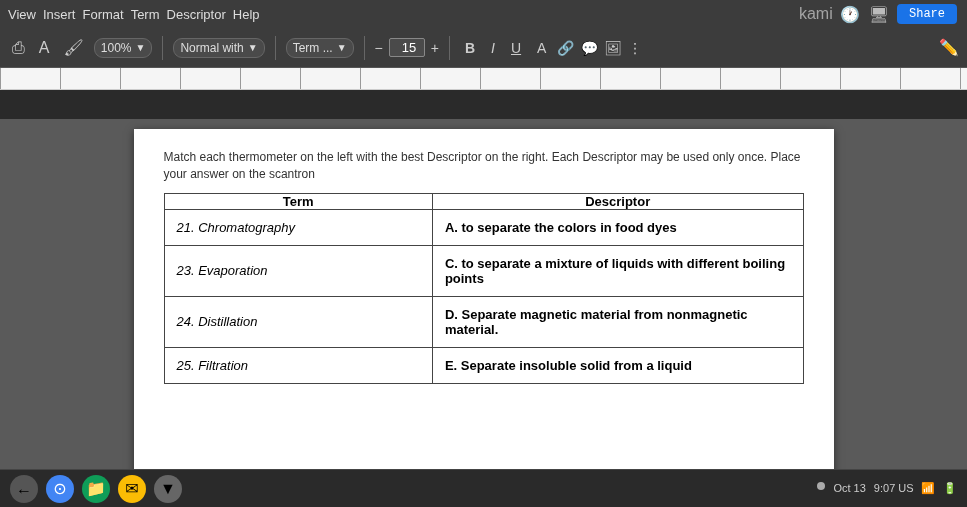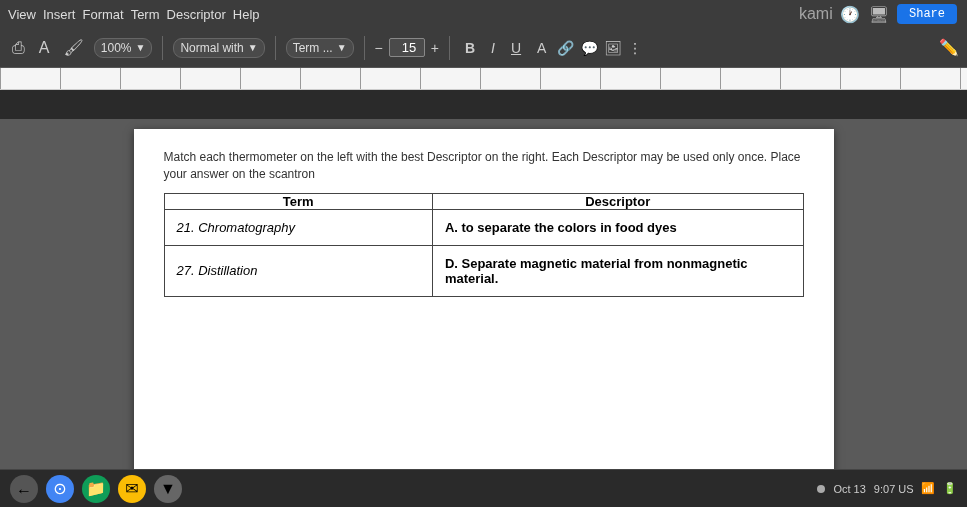--- a/index.html
+++ b/index.html
@@ -210,21 +210,21 @@
       display: flex;
       align-items: center;
       justify-content: center;
       font-size: 16px;
       cursor: pointer;
     }
     .taskbar-icon.chrome { background: #4285f4; color: white; }
     .taskbar-icon.files { background: #0f9d58; color: white; }
     .taskbar-right {
       display: flex;
-      align-items: center;
+      align-items: flex-start;
       gap: 8px;
       color: #ccc;
       font-size: 11px;
     }
     .status-dot {
       width: 8px; height: 8px;
       border-radius: 50%;
       background: #aaa;
     }
   </style>
@@ -294,22 +294,30 @@
           <th>Term</th>
           <th>Descriptor</th>
         </tr>
       </thead>
       <tbody id="table-body">
       <tr>
             <td>21. Chromatography</td>
             <td>A. to separate the colors in food dyes</td>
           </tr>
           <tr>
-            <td>27. Distillation</td>
+            <td>23. Evaporation</td>
+            <td>C. to separate a mixture of liquids with different boiling points</td>
+          </tr>
+          <tr>
+            <td>24. Distillation</td>
             <td>D. Separate magnetic material from nonmagnetic material.</td>
+          </tr>
+          <tr>
+            <td>25. Filtration</td>
+            <td>E. Separate insoluble solid from a liquid</td>
           </tr>
         </tbody>
     </table>
   </div>
 </div>
 
 <div class="taskbar">
   <div class="taskbar-icons">
     <div class="taskbar-icon" style="background:#555;">←</div>
     <div class="taskbar-icon chrome">⊙</div>

